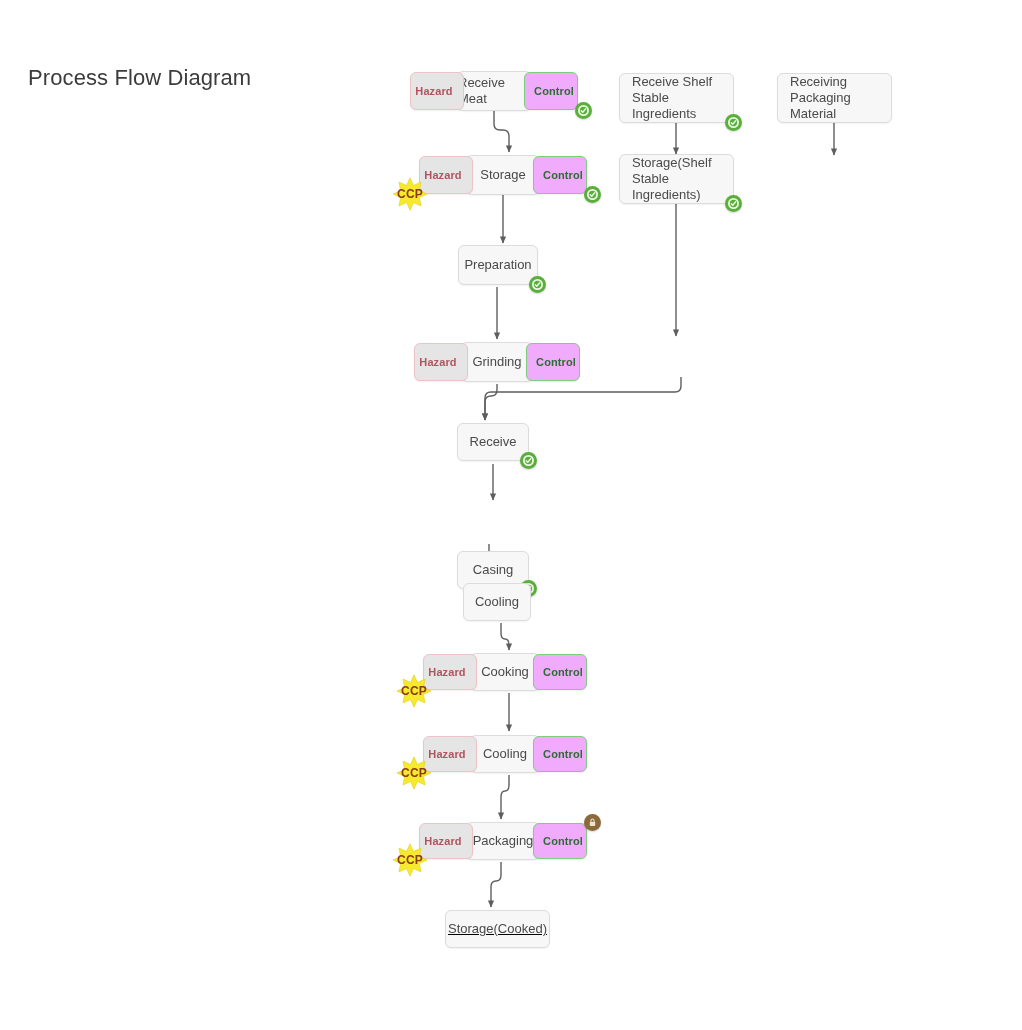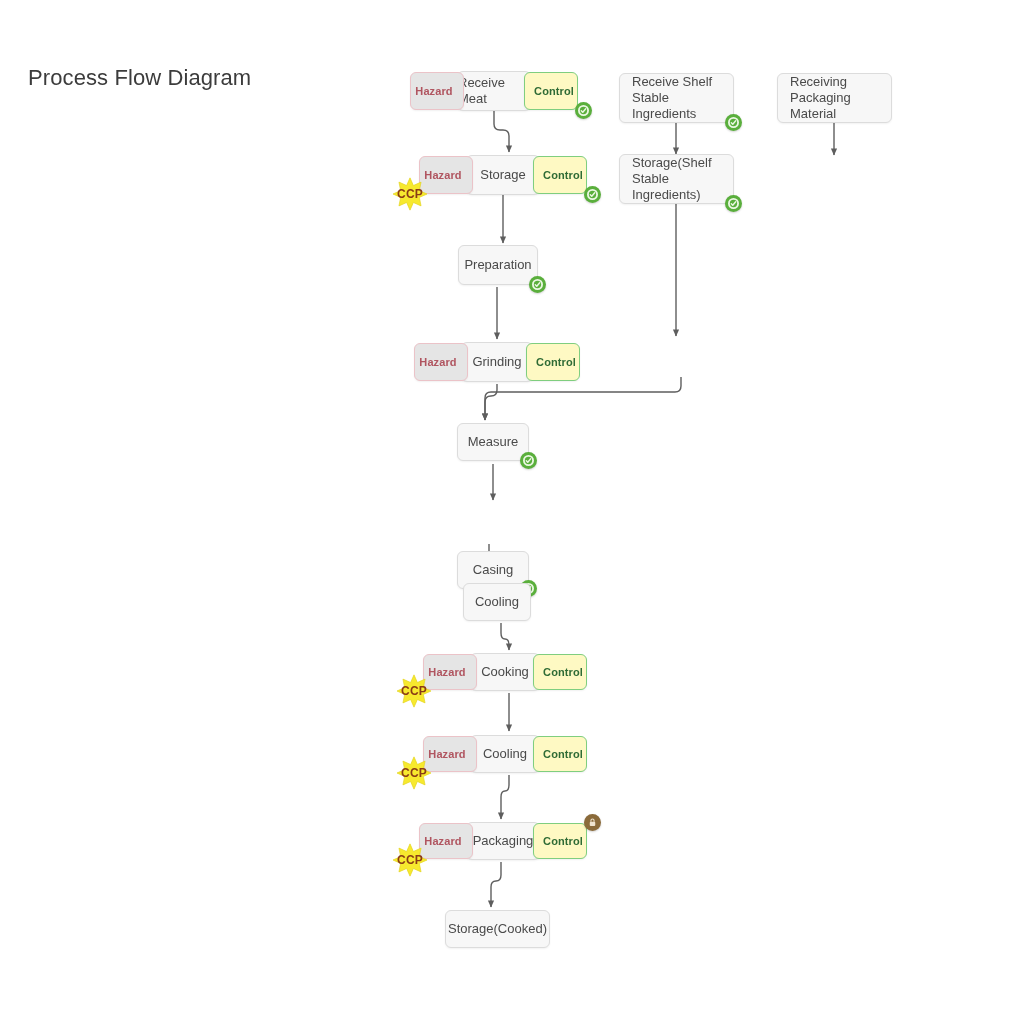--- a/index.html
+++ b/index.html
@@ -90,21 +90,21 @@
   .chip-hazard {
     background: #e5e5e5;
     border: 1px solid #ebc3c8;
     color: #b05560;
     right: 100%;
     margin-right: -6px;
     padding-right: 6px;
     width: 54px;
   }
   .chip-control {
-    background: #fef9c3;
+    background: #f0abfc;
     border: 1px solid #7fce7f;
     color: #2f6b35;
     left: 100%;
     margin-left: -6px;
     padding-left: 6px;
     width: 54px;
   }
 
   
   .ccp-star {
@@ -276,21 +276,21 @@
     <div class="node-box" style="width:72px; height:40px;">
       <span class="chip chip-hazard">Hazard</span>
       <span class="node-label">Grinding</span>
       <span class="chip chip-control">Control</span>
     </div>
   </div>
 
 
   <div class="node-group" style="left:457px; top:423px;">
     <div class="node-box" style="width:72px; height:38px;">
-      <span class="node-label">Measure</span>
+      <span class="node-label">Receive</span>
       <span class="badge badge-green badge-br">
         <svg width="11" height="11" viewBox="0 0 12 12">
             <circle cx="6" cy="6" r="5" fill="none" stroke="#eaf7e2" stroke-width="2"></circle>
             <path d="M3.6 6.2 L5.2 7.8 L8.4 4.2" stroke="#eaf7e2" stroke-width="1.6" fill="none" stroke-linecap="round" stroke-linejoin="round"></path>
           </svg>
       </span>
     </div>
   </div>
 
   <div class="node-group" style="left:457px; top:503px;">
@@ -352,19 +352,19 @@
       <span class="chip chip-control">Control</span>
       <span class="badge badge-brown" style="right:-62px; top:-9px;">
         <svg width="11" height="11" viewBox="0 0 12 12">
             <rect x="3" y="5.2" width="6" height="4.6" rx="1" fill="#efe3cf"></rect>
             <path d="M4.3 5.2 V3.9 a1.7 1.7 0 0 1 3.4 0 V5.2" stroke="#efe3cf" stroke-width="1.2" fill="none"></path>
           </svg>
       </span>
     </div>
   </div>
 
-  <div class="node-group" style="left:445px; top:910px;">
+  <div class="node-group" style="left:445px; top:910px;text-decoration:underline;">
     <div class="node-box" style="width:105px; height:38px;">
       <span class="node-label">Storage(Cooked)</span>
     </div>
   </div>
 
 </div>
 
 </body></html>

